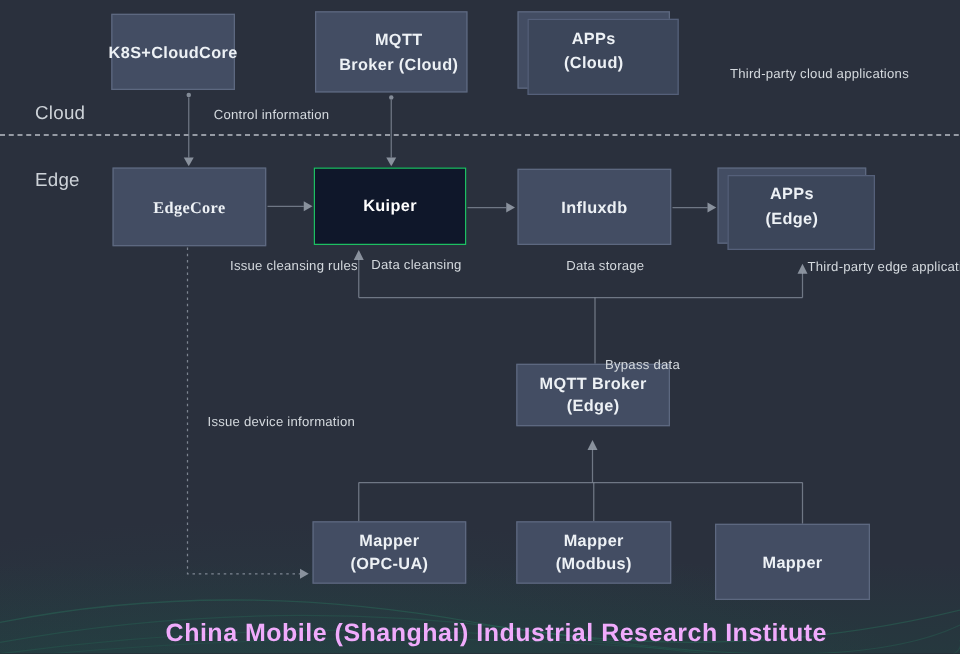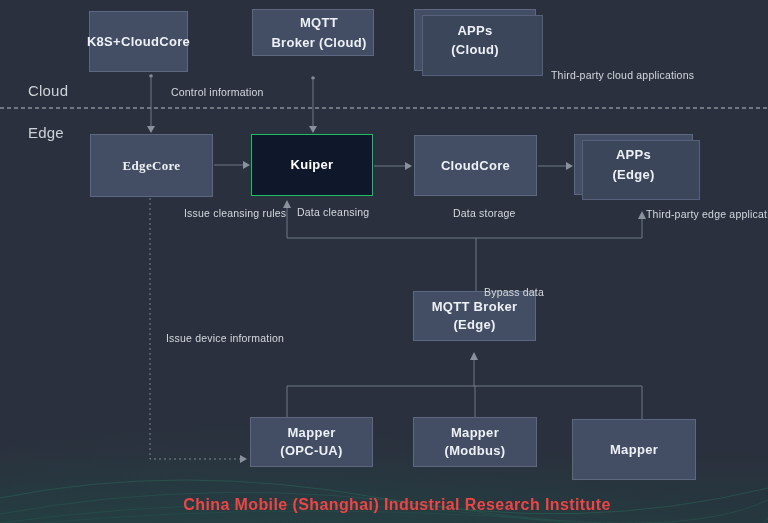--- a/index.html
+++ b/index.html
@@ -42,21 +42,21 @@
     color:#d4d9de;
     font-size:10.5px;letter-spacing:.2px;
     white-space:nowrap;
     z-index:3;
   }
   .zone{color:#cdd2d8;font-size:15px;}
   #title{
     position:absolute;left:0;right:0;top:496px;
     padding-left:26px;
     text-align:center;
-    color:#ef4444;font-size:16px;font-weight:bold;letter-spacing:.4px;
+    color:#f0abfc;font-size:20px;font-weight:bold;letter-spacing:.4px;
     z-index:3;
   }
   svg.overlay{position:absolute;left:0;top:0;z-index:1;pointer-events:none;}
   .wire{stroke:#8b93a1;stroke-opacity:.72;stroke-width:1;fill:none;}
   .head{fill:#9aa2ae;fill-opacity:.85;stroke:none;}
   .dot{fill:#9aa2ae;fill-opacity:.8;}
   .divider{stroke:#c6cbd2;stroke-opacity:.92;stroke-width:1.2;stroke-dasharray:4 3;}
   .dashwire{stroke:#99a1ad;stroke-opacity:.75;stroke-width:1;fill:none;stroke-dasharray:2 3;}
   .wave{stroke-width:1;fill:none;}
 </style>
@@ -121,33 +121,33 @@
       <polygon class="head" points="470,360 478,360 474,352"></polygon>
     </g>
 
     <g>
       <polyline class="dashwire" points="150,198 150,459 240,459"></polyline>
       <polygon class="head" points="240,455 240,463 247,459"></polygon>
     </g>
   </svg>
 
   <div class="lbl zone" style="left:28px;top:82px;">Cloud</div>
-  <div class="lbl zone" style="left:28px;top:124px;">Edge</div>
+  <div class="lbl zone" style="left:28px;top:136px;">Edge</div>
 
   <div class="node" style="left:89px;top:11px;width:99px;height:61px;">K8S+CloudCore</div>
-  <div class="node" style="left:252px;top:9px;width:122px;height:47px;padding-left:12px;">MQTT
+  <div class="node" style="left:252px;top:9px;width:122px;height:65px;padding-left:12px;">MQTT
 Broker (Cloud)</div>
   <div class="node stacked" style="left:414px;top:9px;width:122px;height:62px;">APPs
 (Cloud)</div>
-  <div class="lbl" style="left:551px;top:53px;margin-top:16px;">Third-party cloud applications</div>
+  <div class="lbl" style="left:584px;top:53px;">Third-party cloud applications</div>
   <div class="lbl" style="left:171px;top:86px;">Control information</div>
 
   <div class="node" style="left:90px;top:134px;width:123px;height:63px;font-family:Liberation Serif, serif;">EdgeCore</div>
   <div class="node green" style="left:251px;top:134px;width:122px;height:62px;">Kuiper</div>
-  <div class="node" style="left:414px;top:135px;width:123px;height:61px;">CloudCore</div>
+  <div class="node" style="left:414px;top:135px;width:123px;height:61px;">Influxdb</div>
   <div class="node stacked" style="left:574px;top:134px;width:119px;height:61px;">APPs
 (Edge)</div>
 
   <div class="lbl" style="left:184px;top:207px;">Issue cleansing rules</div>
   <div class="lbl" style="left:297px;top:206px;">Data cleansing</div>
   <div class="lbl" style="left:453px;top:207px;">Data storage</div>
   <div class="lbl" style="left:646px;top:208px;">Third-party edge applications</div>
 
   <div class="lbl" style="left:484px;top:258px;margin-top:28px;">Bypass data</div>
   <div class="node" style="left:413px;top:291px;width:123px;height:50px;line-height:1.4;">MQTT Broker

